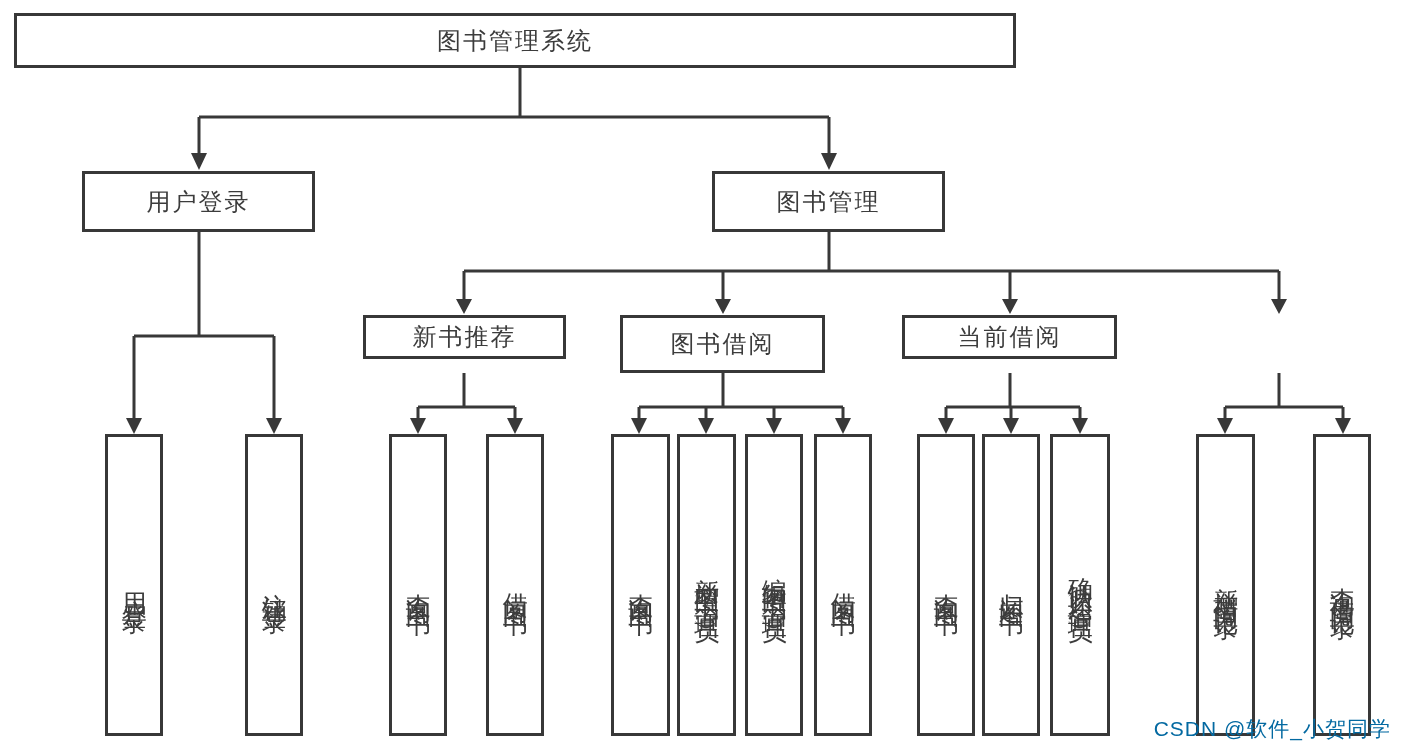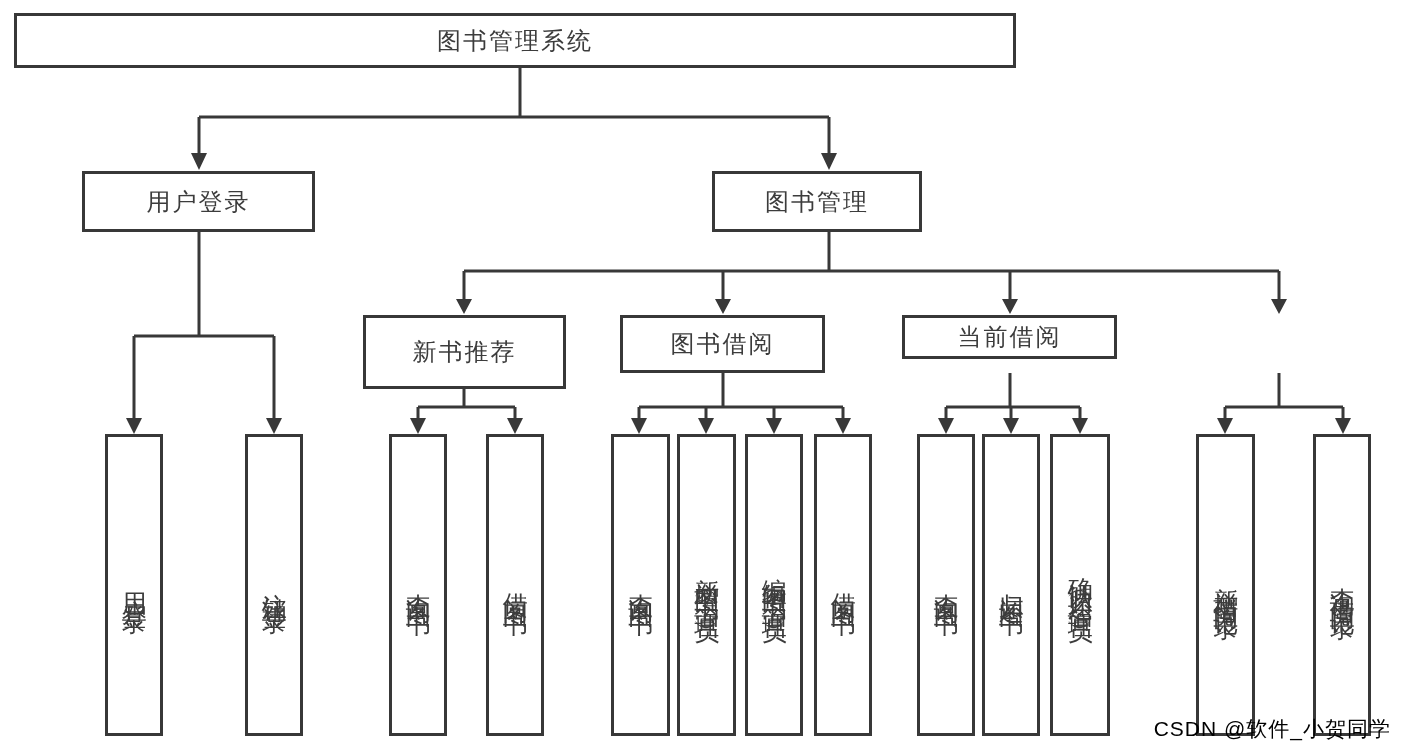--- a/index.html
+++ b/index.html
@@ -42,21 +42,21 @@
     text-orientation: mixed;
     font-size: 25px;
     letter-spacing: 6px;
     line-height: 1.1;
     white-space: nowrap;
   }
   .watermark {
     position: absolute;
     right: 14px;
     bottom: 4px;
-    color: #000000;
+    color: #0369a1;
     font-size: 21px;
     letter-spacing: 1px;
     pointer-events: none;
     margin-left: 28px;
   }
 </style>
 </head>
 <body>
 
 <div class="canvas">
@@ -95,23 +95,23 @@
 
     <g stroke="#383838" stroke-width="3" fill="none">
       <path d="M1279,373 V407 M1225,407 H1343 M1225,407 V419 M1343,407 V419"></path>
       <path d="M1217,418 L1233,418 L1225,434 Z M1335,418 L1351,418 L1343,434 Z" fill="#383838" stroke="none"></path>
     </g>
   </svg>
 
   <div class="box hbox" style="left:14px; top:13px; width:1002px; height:55px;">图书管理系统</div>
 
   <div class="box hbox" style="left:82px; top:171px; width:233px; height:61px;">用户登录</div>
-  <div class="box hbox" style="left:712px; top:171px; width:210px; height:61px;">图书管理</div>
+  <div class="box hbox" style="left:712px; top:171px; width:233px; height:61px;">图书管理</div>
 
-  <div class="box hbox" style="left:363px; top:315px; width:203px; height:74px;font-family:Liberation Mono, monospace;">新书推荐</div>
+  <div class="box hbox" style="left:363px; top:315px; width:203px; height:44px;font-family:Liberation Mono, monospace;">新书推荐</div>
   <div class="box hbox" style="left:620px; top:315px; width:205px; height:58px;">图书借阅</div>
   <div class="box hbox" style="left:902px; top:315px; width:215px; height:44px;">当前借阅</div>
 
   <div class="box leaf" style="left:105px; top:434px; width:58px; height:302px;">
     <span>用户登录</span>
   </div>
   <div class="box leaf" style="left:245px; top:434px; width:58px; height:302px;">
     <span>注销登录</span>
   </div>
 

